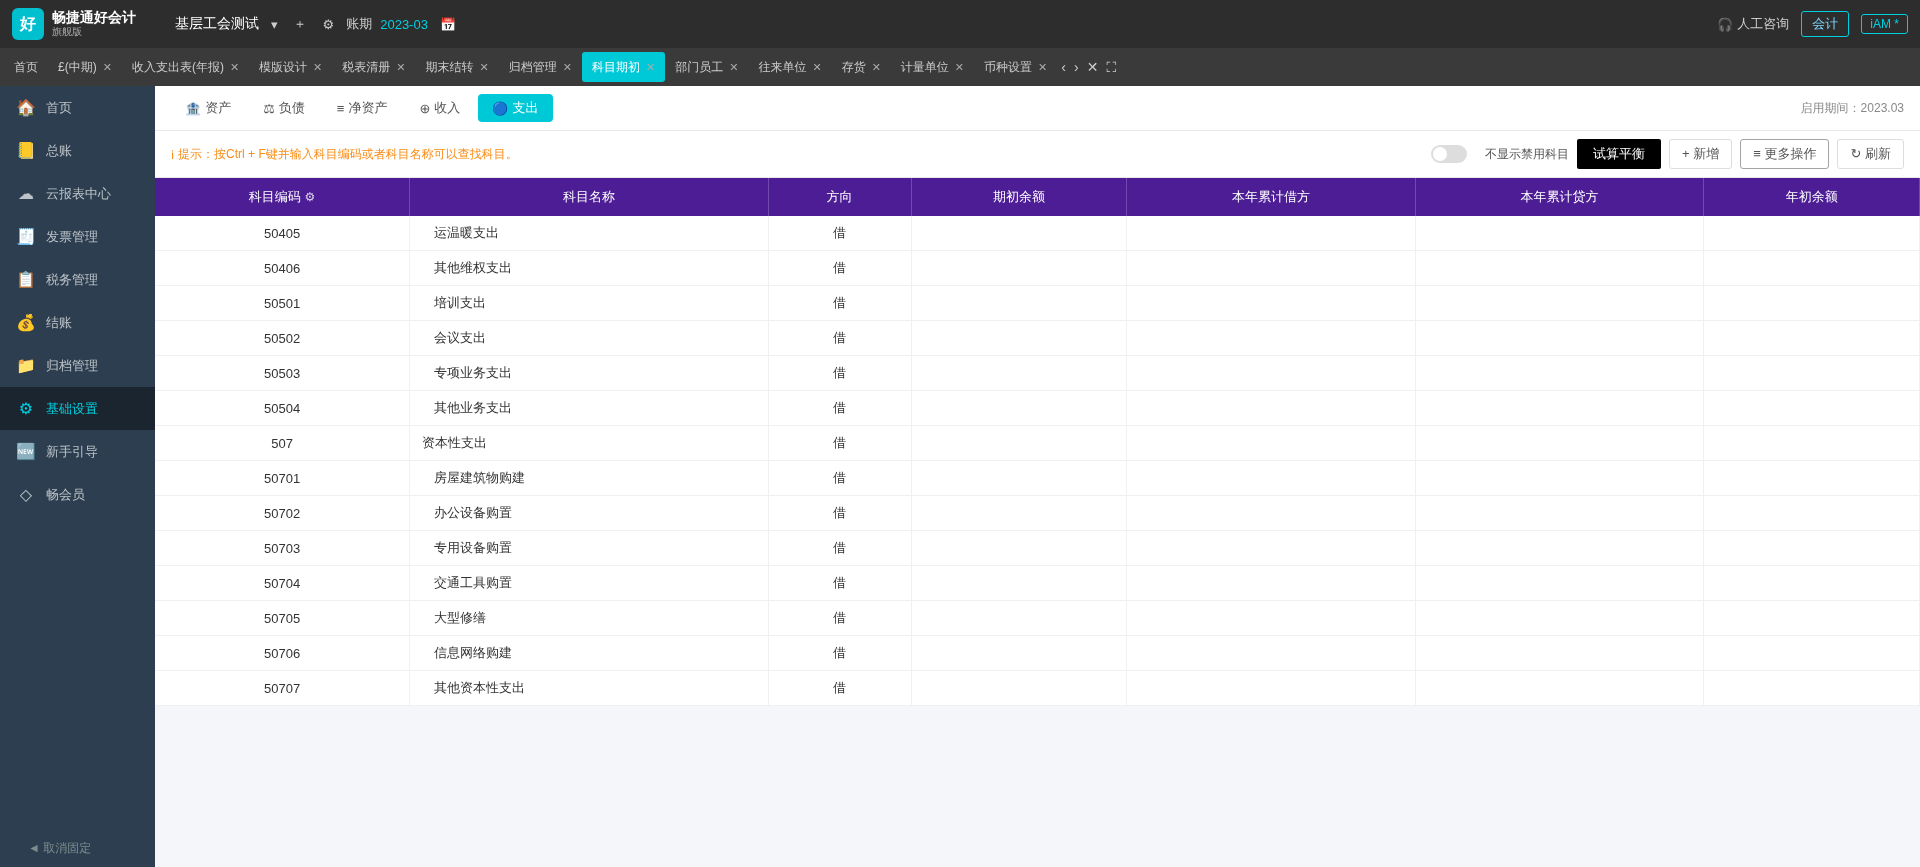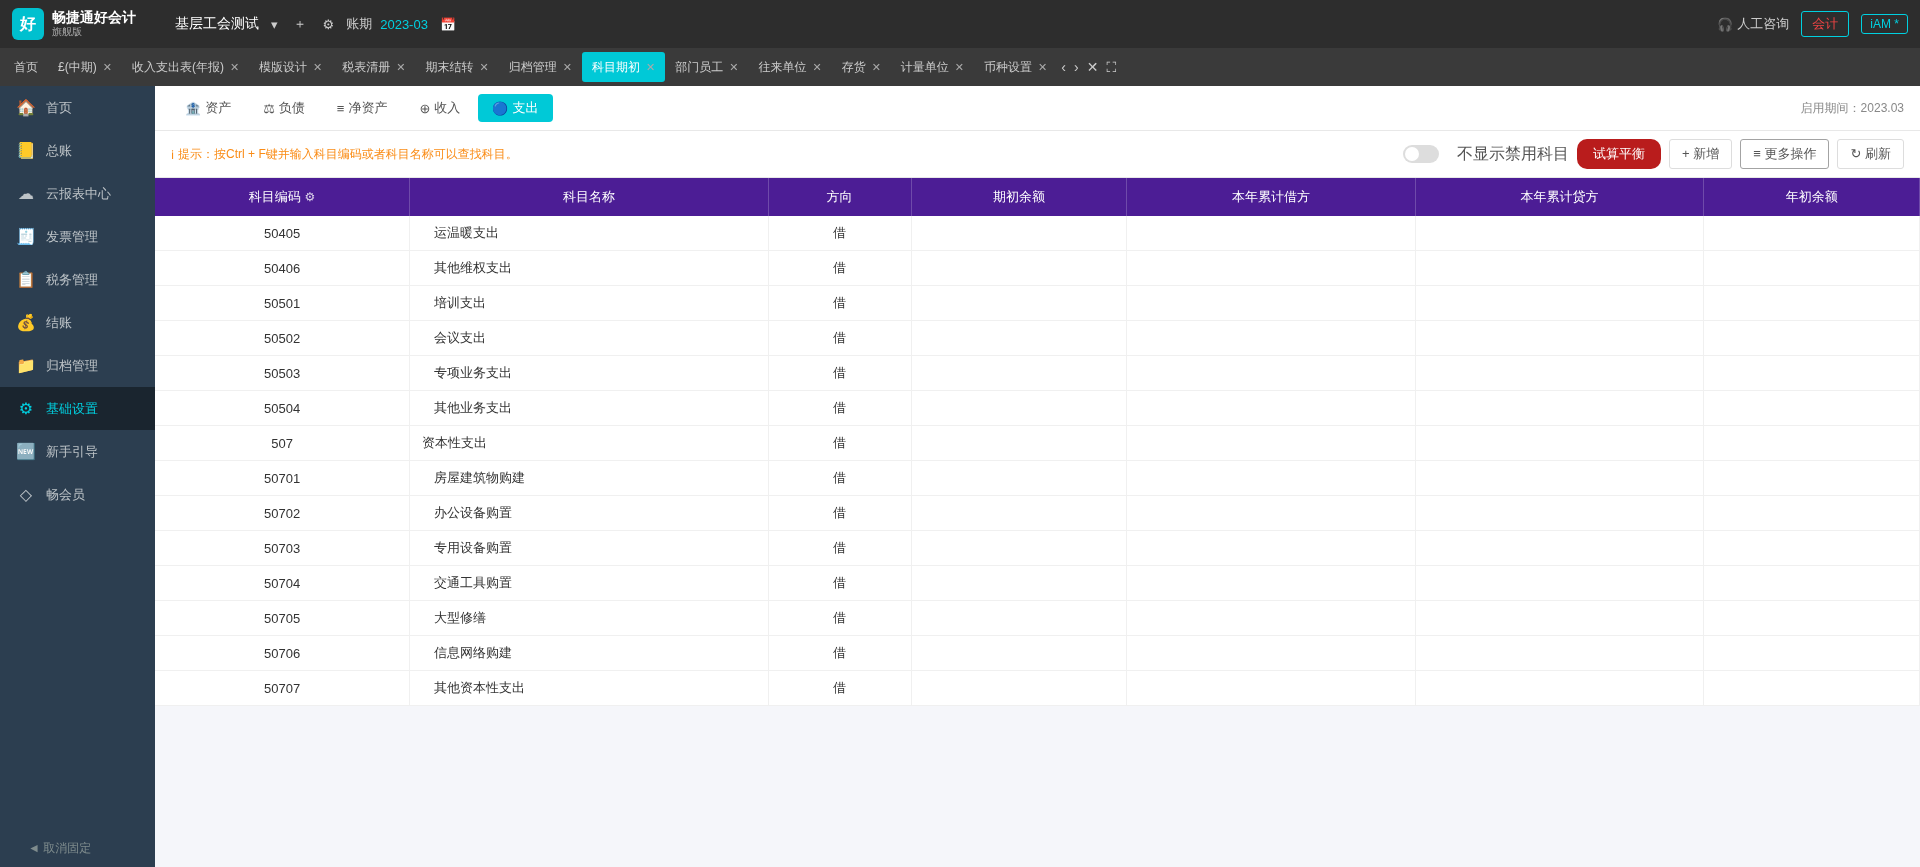--- a/index.html
+++ b/index.html
@@ -50,21 +50,21 @@
       align-items: center;
       gap: 12px;
       color: #ccc;
       font-size: 13px;
     }
     .ai-consult {
       display: flex; align-items: center; gap: 4px; color: #ccc; cursor: pointer;
     }
     .kuaiji-btn {
       border: 1px solid #00d0e0;
-      color: #ef4444;
+      color: #7dd3fc;
       background: none;
       padding: 3px 10px;
       border-radius: 3px;
       cursor: pointer;
       font-size: 13px;
     }
     .iam-badge {
       border: 1px solid #00d0e0;
       color: #00d0e0;
       padding: 2px 8px;
@@ -196,25 +196,25 @@
       align-items: center;
       gap: 4px;
     }
     .toolbar-right {
       margin-left: auto;
       display: flex;
       align-items: center;
       gap: 8px;
     }
     .btn-balance {
-      background: #b91c1c;
+      background: #000000;
       color: white;
       border: none;
       padding: 6px 16px;
-      border-radius: 10px;
+      border-radius: 2px;
       cursor: pointer;
       font-size: 13px;
     }
     .btn-add {
       background: none;
       border: 1px solid #ddd;
       padding: 5px 12px;
       border-radius: 3px;
       cursor: pointer;
       font-size: 13px;
@@ -236,21 +236,21 @@
       padding: 5px 12px;
       border-radius: 3px;
       cursor: pointer;
       font-size: 13px;
       color: #555;
     }
     .toggle-disabled {
       display: flex;
       align-items: center;
       gap: 18px;
-      font-size: 16px;
+      font-size: 12px;
       color: #555;
     }
     .toggle-switch {
       width: 36px; height: 18px;
       background: #ddd;
       border-radius: 9px;
       position: relative;
       cursor: pointer;
     }
     .toggle-switch::after {

